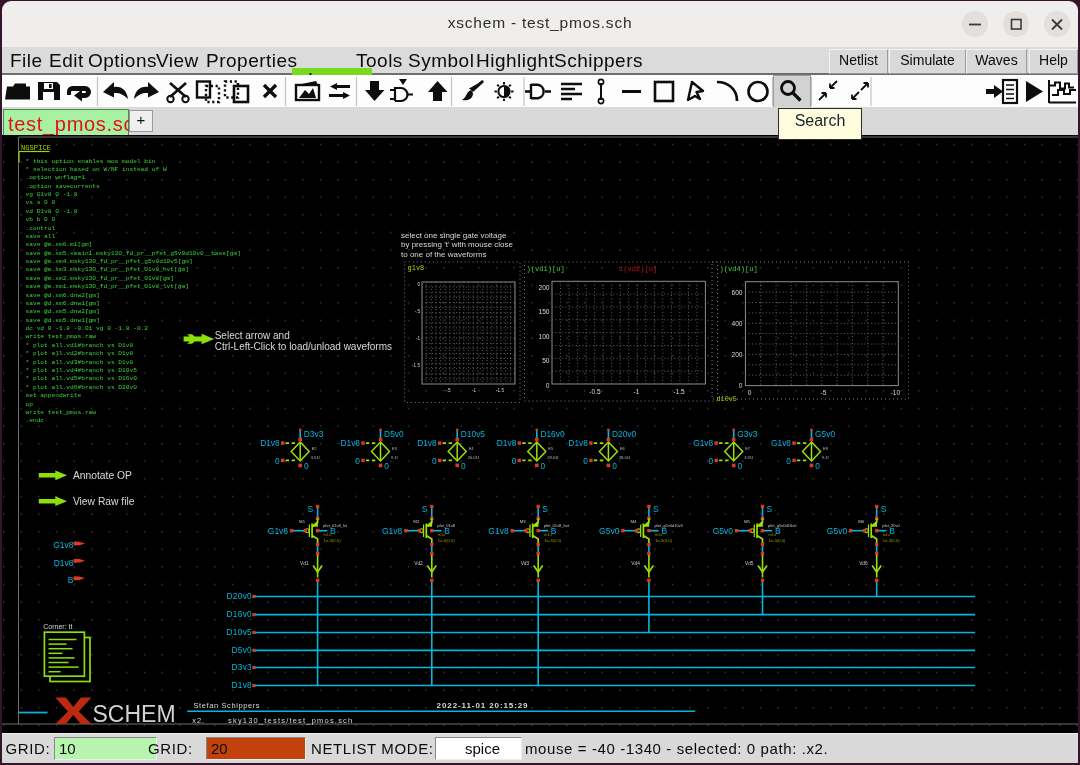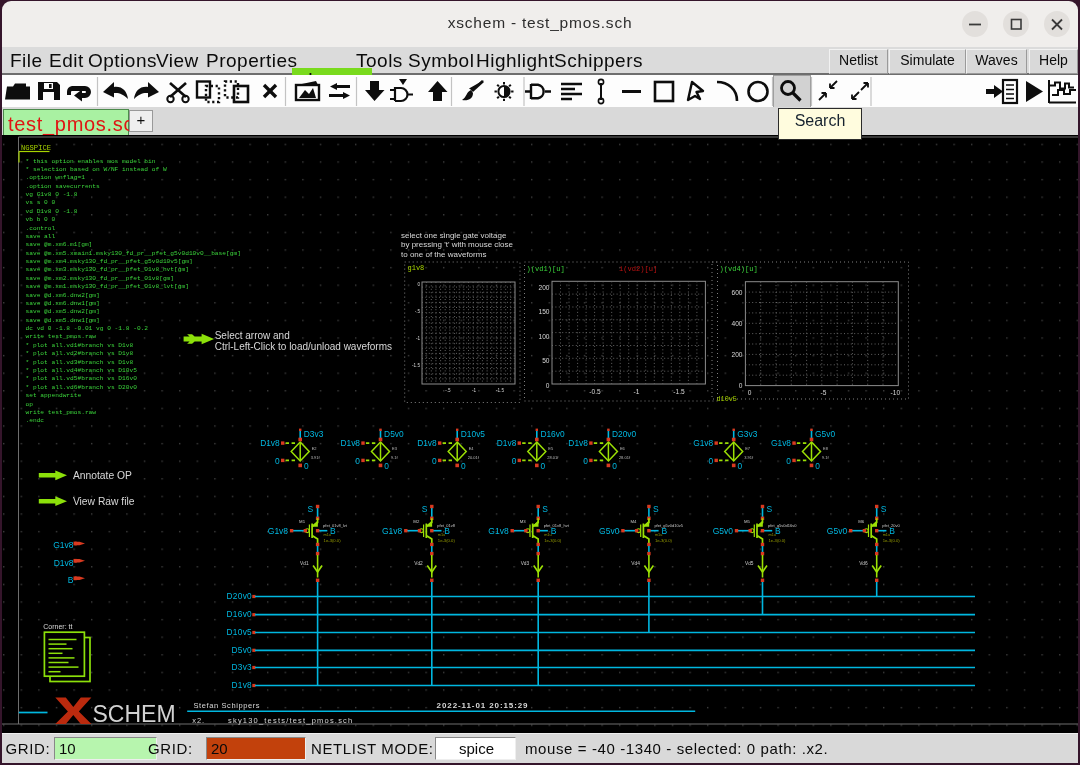--- a/index.html
+++ b/index.html
@@ -620,13 +620,13 @@
     <line x1="187.2" y1="711.2" x2="695.2" y2="711.2" stroke="#00b7e0" stroke-width="1.6"></line>
     <text x="192.2" y="722.5" style="font-family:&quot;Liberation Sans&quot;,sans-serif;font-size:7.5px" fill="#d8d8d8" text-anchor="start" letter-spacing="1">x2.</text>
     <text x="228" y="722.5" style="font-family:&quot;Liberation Sans&quot;,sans-serif;font-size:7.5px" fill="#d8d8d8" text-anchor="start" letter-spacing="1.2">sky130_tests/test_pmos.sch</text>
   </svg>
 <div class="abs statusbar"></div>
 <div class="abs sl" style="left:5.5px;top:740px">GRID:</div>
 <div class="abs entry" style="left:54px;top:737px;width:97px;background:#b7f5ae">10</div>
 <div class="abs sl" style="left:148px;top:740px">GRID:</div>
 <div class="abs entry" style="left:206px;top:737px;width:94px;background:#c2410c">20</div>
 <div class="abs sl" style="left:311px;top:740px">NETLIST MODE:</div>
-<div class="abs entry" style="left:435px;top:737px;width:77px;background:#ffffff;text-align:center;padding-left:2px">spice</div>
+<div class="abs entry" style="left:435px;top:737px;width:77px;background:#ffffff;text-align:center;padding-left:8px">spice</div>
 <div class="abs sl" style="left:525px;top:740px">mouse = -40 -1340 - selected: 0 path: .x2.</div>
 </body></html>

